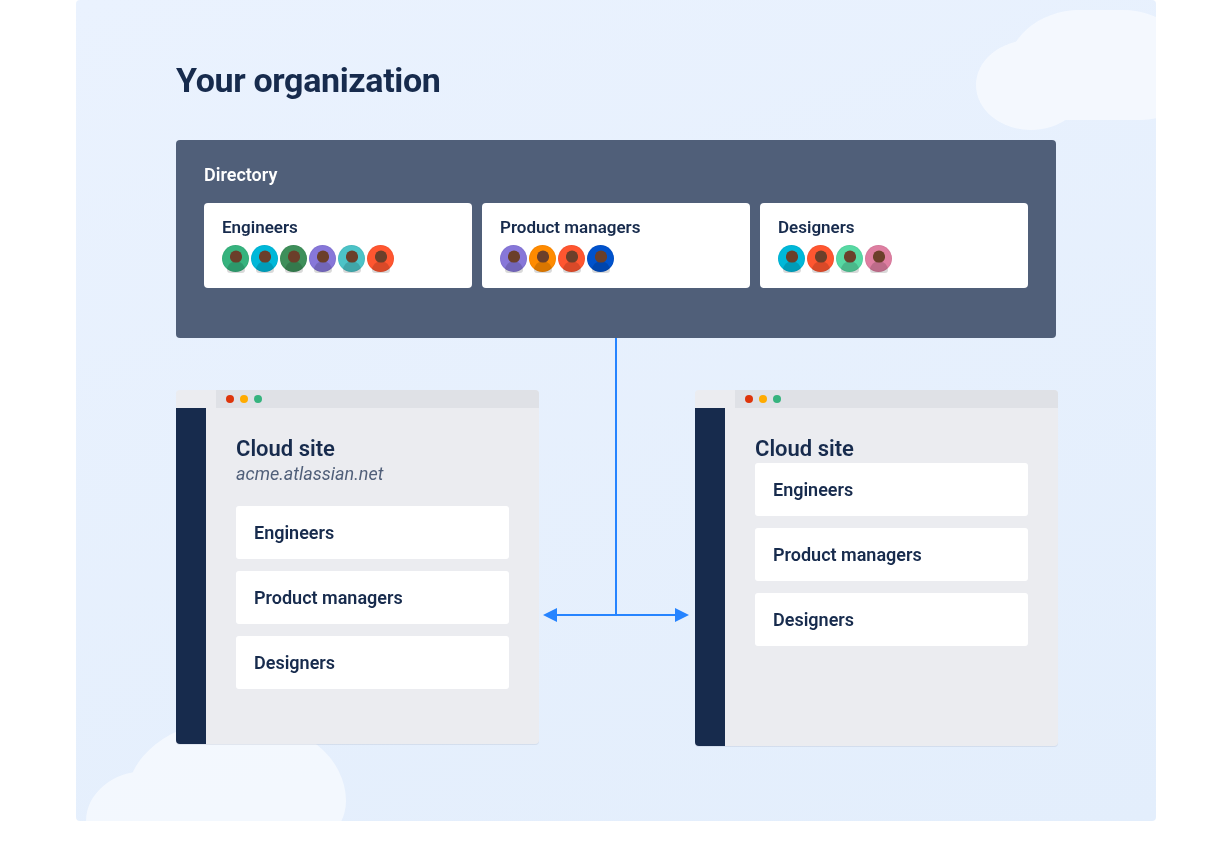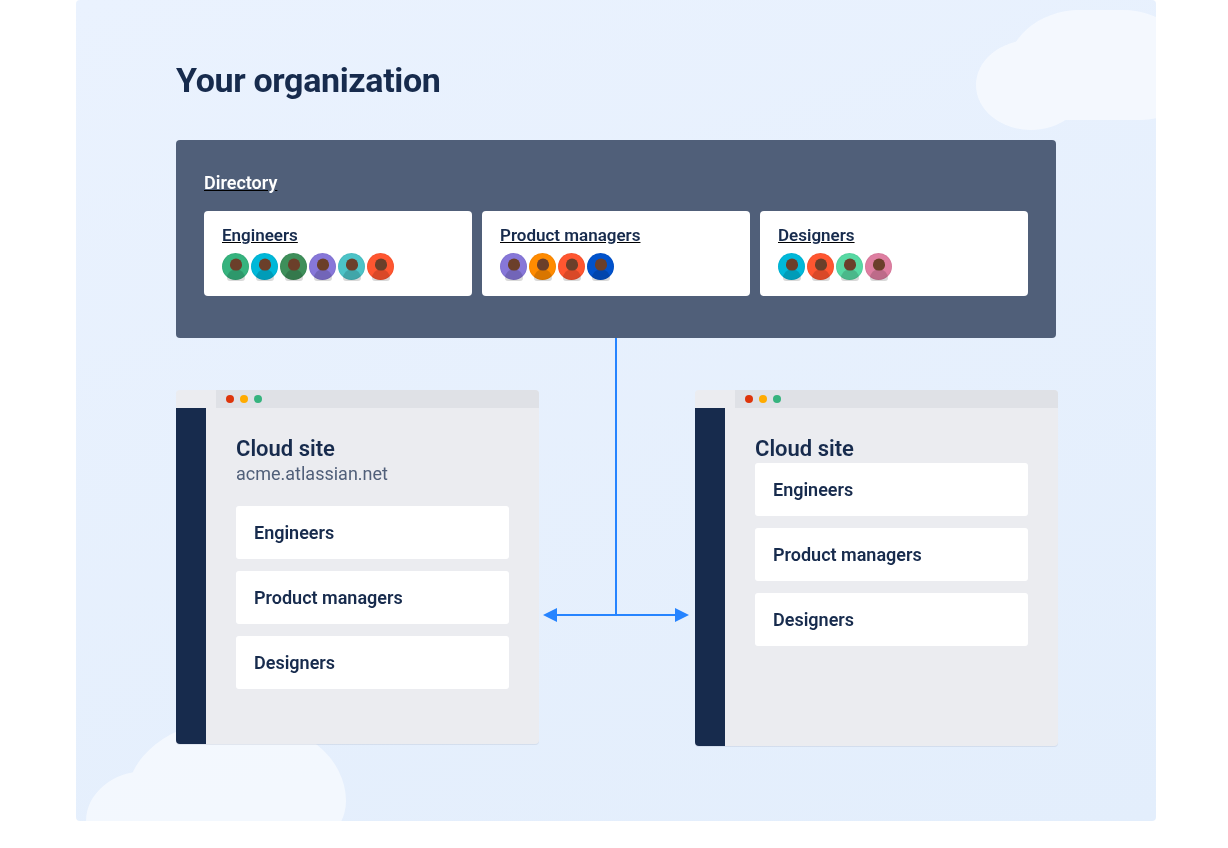--- a/index.html
+++ b/index.html
@@ -41,22 +41,21 @@
   }
 
   .directory-box {
     position: absolute;
     left: 100px;
     top: 140px;
     width: 880px;
     height: 198px;
     background: #505f79;
     border-radius: 4px;
-    padding: 32px 28px;
-    text-decoration: underline;
+    padding: 24px 28px;
   }
   .directory-title {
     color: #ffffff;
     font-size: 18px;
     font-weight: 600;
     margin-bottom: 18px;
   }
   .dir-groups {
     display: flex;
     gap: 10px;
@@ -156,20 +155,21 @@
   .site-heading {
     font-size: 22px;
     font-weight: 600;
     color: #172b4d;
     margin-bottom: 2px;
   }
   .site-url {
     font-size: 18px;
     color: #505f79;
     margin-bottom: 22px;
+    font-style: italic;
   }
   .site-item {
     background: #ffffff;
     border-radius: 3px;
     padding: 16px 18px;
     margin-bottom: 12px;
     font-size: 18px;
     font-weight: 600;
     color: #172b4d;
   }

